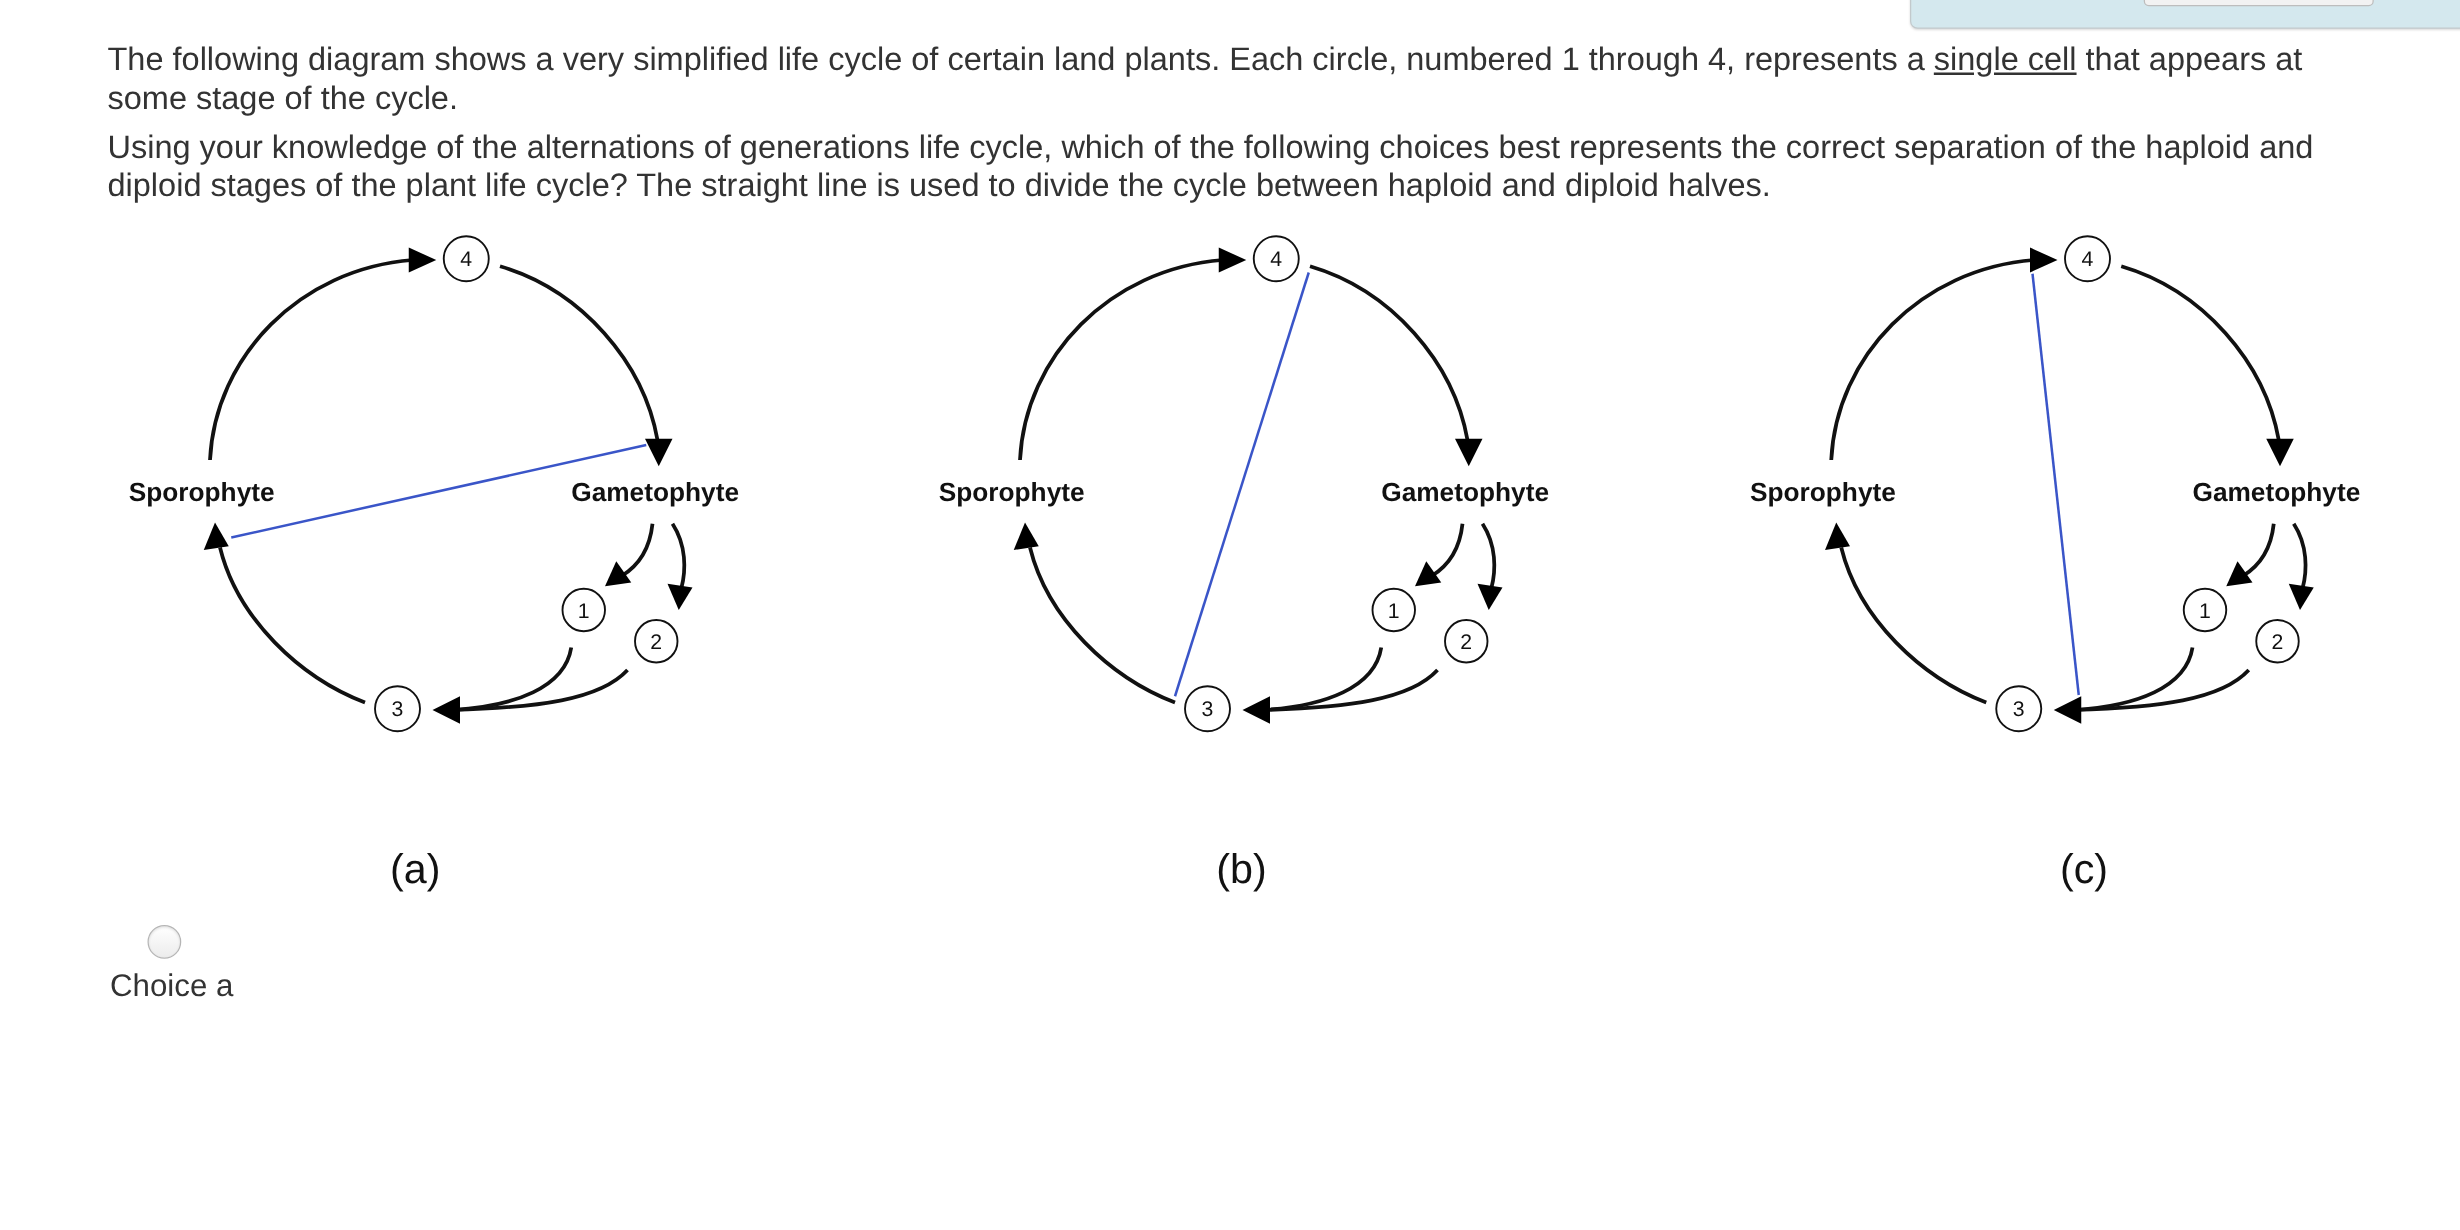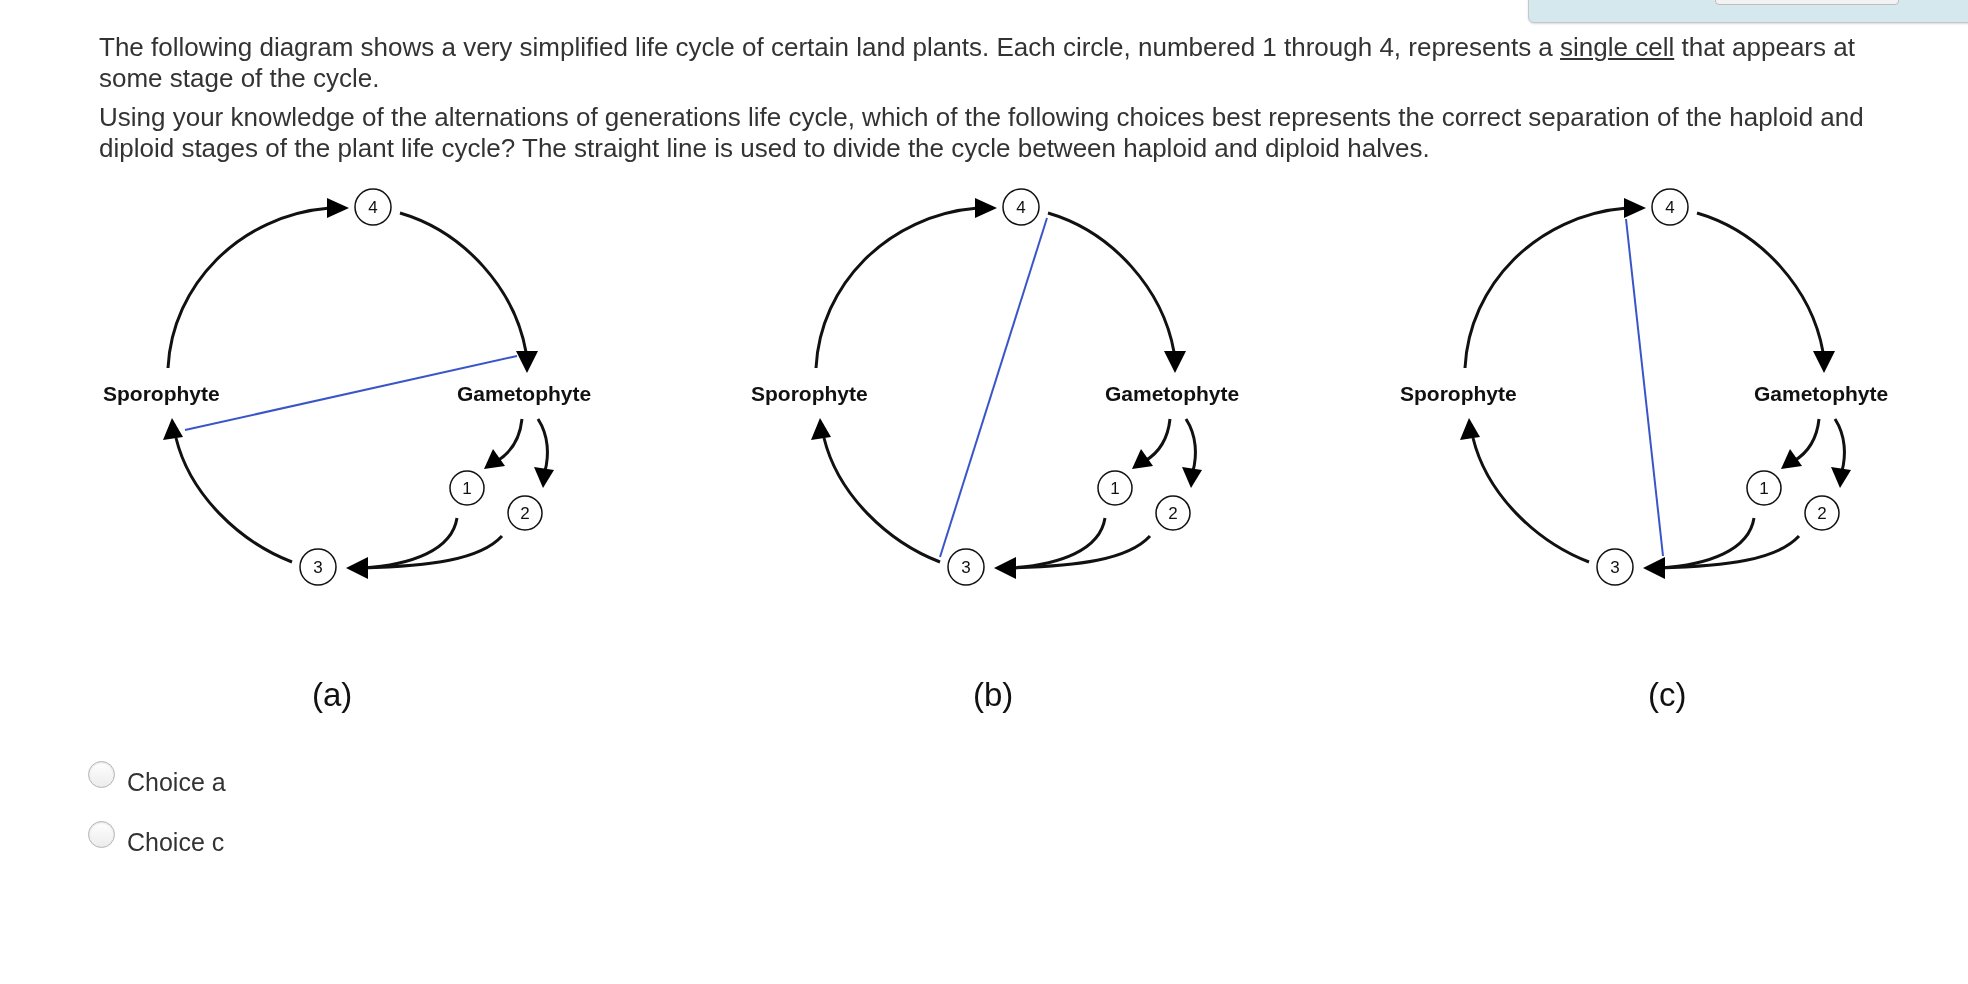--- a/index.html
+++ b/index.html
@@ -1,25 +1,25 @@
 <!DOCTYPE html>
 <html><head>
 <meta charset="utf-8">
 <style>
   html, body { margin: 0; padding: 0; background: #ffffff; }
   body { width: 1968px; height: 984px; position: relative; overflow: hidden; font-family: "Liberation Sans", sans-serif; color: #333333; }
   .top-panel { position: absolute; left: 1528px; top: -10px; width: 460px; height: 31px; background: #d4e8ee; border: 1px solid #c2c9cc; border-radius: 6px; box-shadow: 0 1px 2px rgba(0,0,0,0.15); }
   .top-panel-btn { position: absolute; left: 186px; top: -6px; width: 182px; height: 18px; background: #f2f2f2; border: 1px solid #bdbdbd; border-radius: 4px; }
   .question { position: absolute; left: 86px; top: 32px; width: 1820px; font-size: 26px; line-height: 31px; color: #333333; }
-  .question p { margin: 0 0 8px 13px; }
+  .question p { margin: 0 0 8px 0; }
   .question u { text-decoration: underline; }
   svg.diagrams { position: absolute; left: 0; top: 0; }
   .diagram-label { position: absolute; top: 676px; font-size: 33px; color: #111111; font-family: "Liberation Sans", sans-serif; }
   .choices { position: absolute; left: 88px; top: 748px; }
-  .choice { display: flex; align-items: center; height: 60px; cursor: pointer; }
+  .choice { display: flex; align-items: center; height: 60px; cursor: pointer; flex-direction: column; }
   .radio { width: 27px; height: 27px; border-radius: 50%; border: 1px solid #b5b5b5; background: linear-gradient(#ffffff, #ececec); box-shadow: inset 0 1px 2px rgba(0,0,0,0.12); margin-right: 12px; margin-top: -8px; box-sizing: border-box; }
   .choice-label { font-size: 25px; color: #333333; margin-top: 8px; }
 </style>
 </head>
 <body>
 
 <div class="top-panel">
   <div class="top-panel-btn"></div>
 </div>
 
@@ -97,17 +97,13 @@
 
 <div class="diagram-label" style="left:312px;">(a)</div>
 <div class="diagram-label" style="left:973px;">(b)</div>
 <div class="diagram-label" style="left:1648px;">(c)</div>
 
 <div class="choices">
   <div class="choice">
     <span class="radio"></span>
     <span class="choice-label">Choice a</span>
   </div>
-  <div class="choice">
-    <span class="radio"></span>
-    <span class="choice-label">Choice c</span>
-  </div>
 </div>
 
 </body></html>

